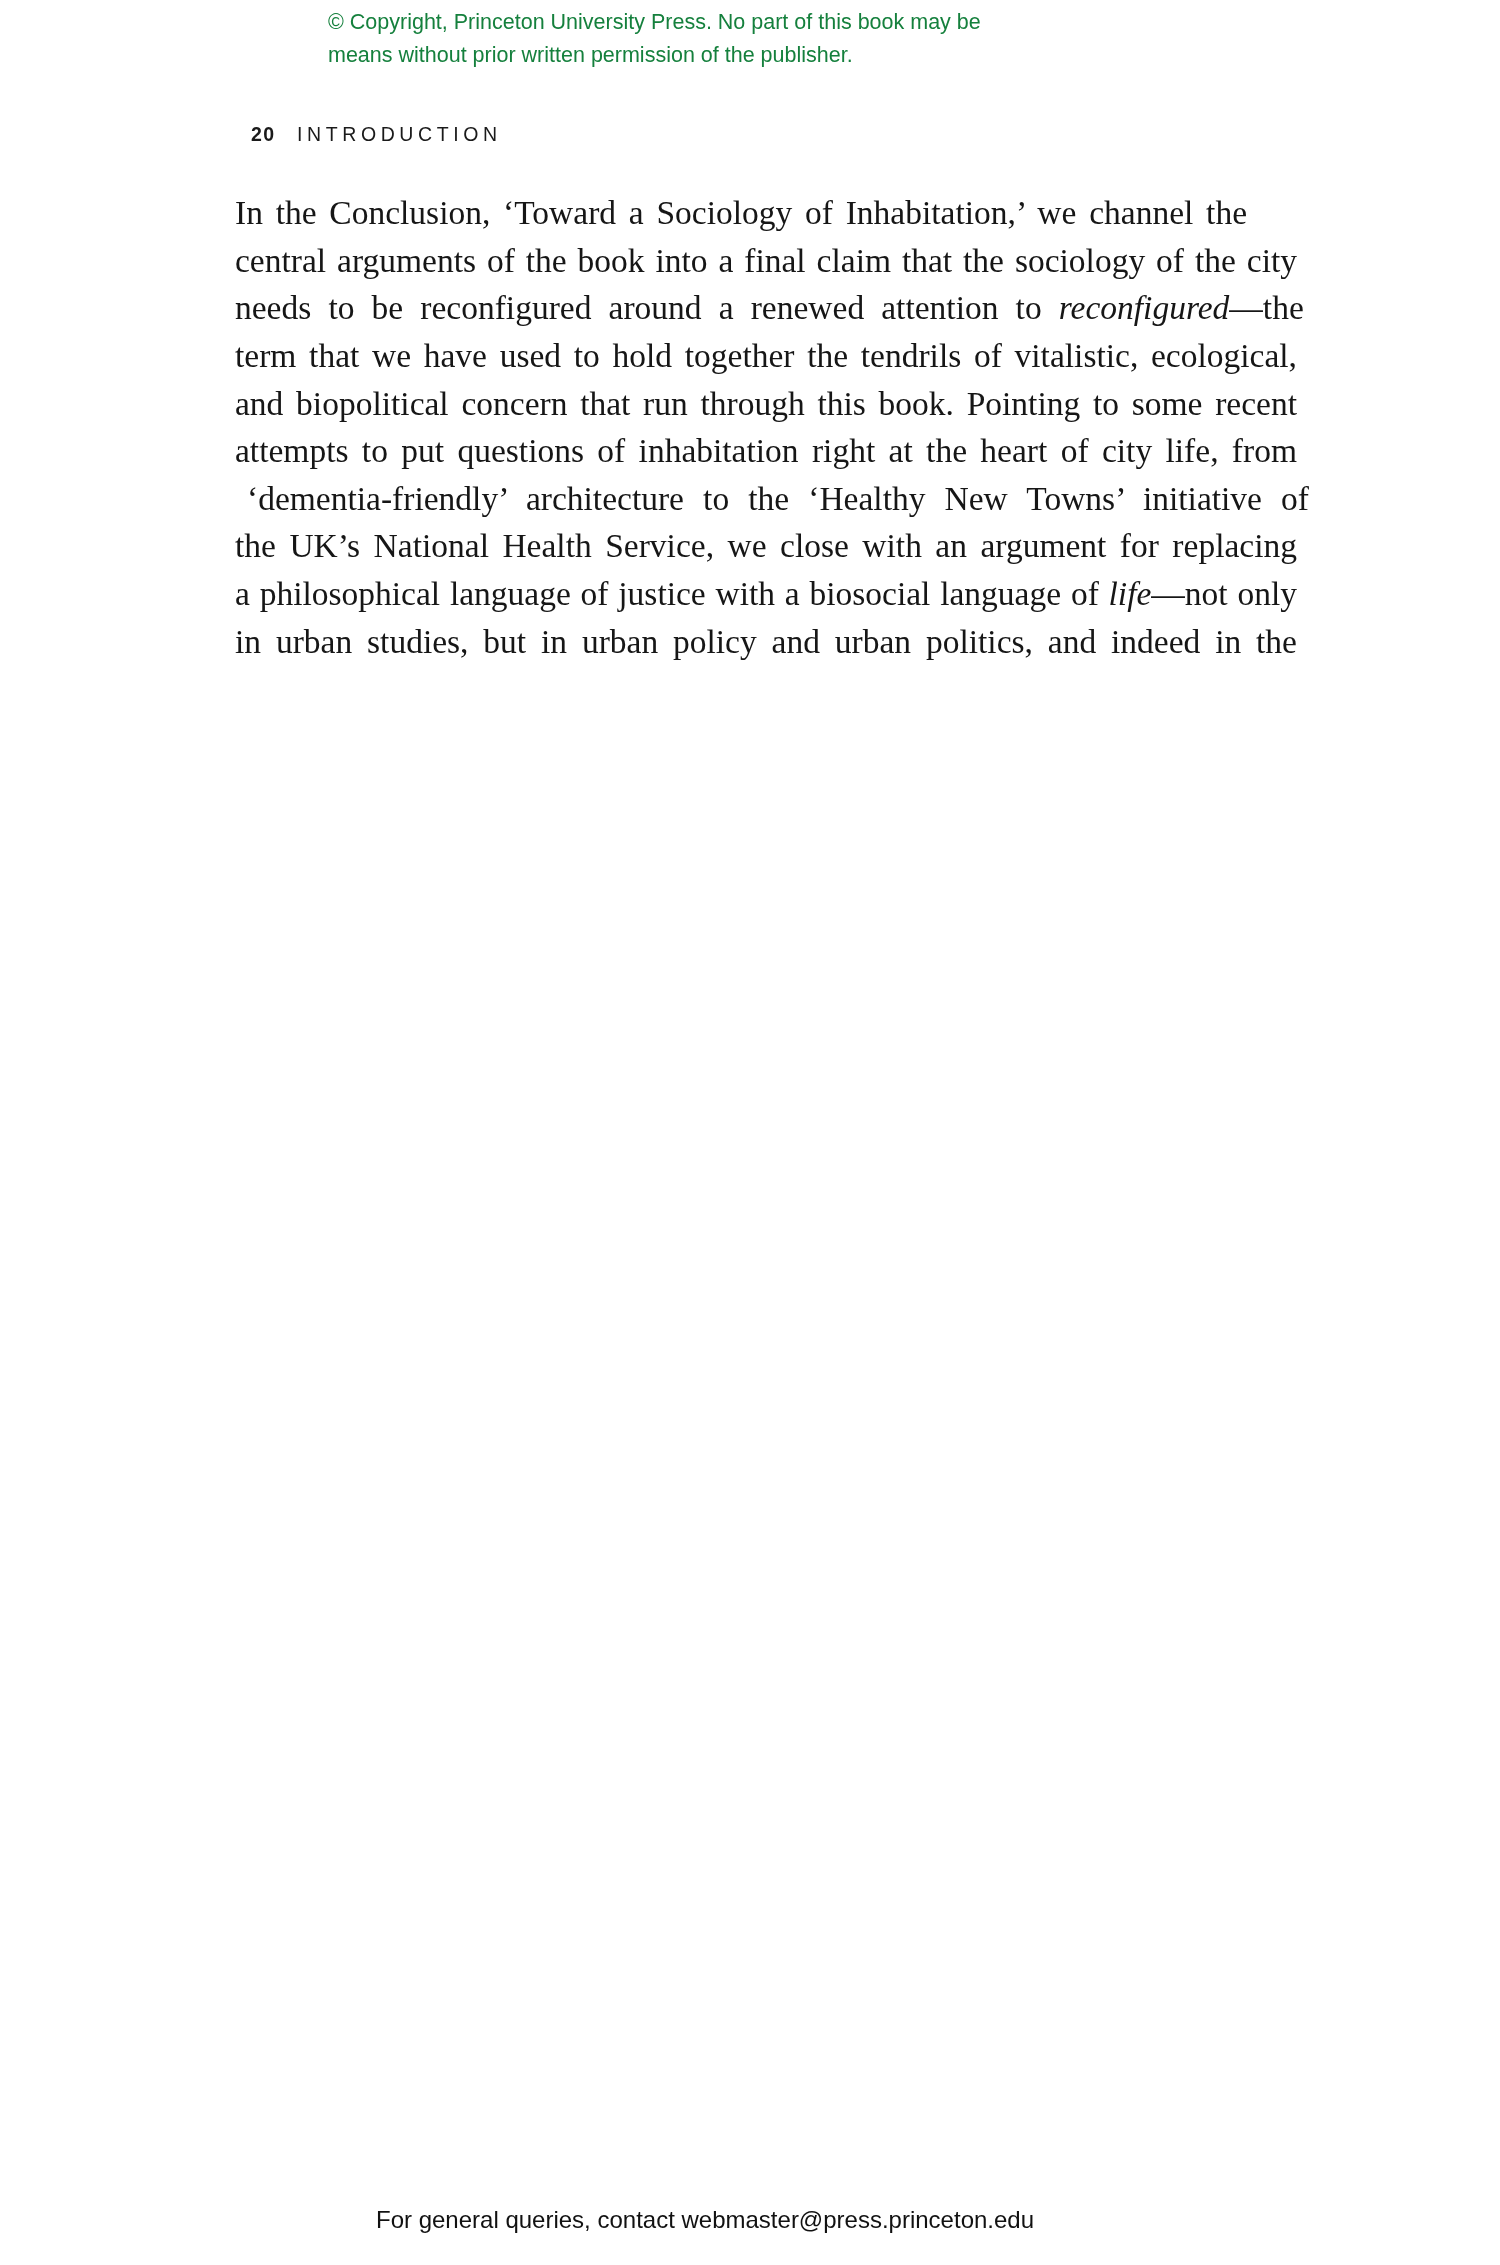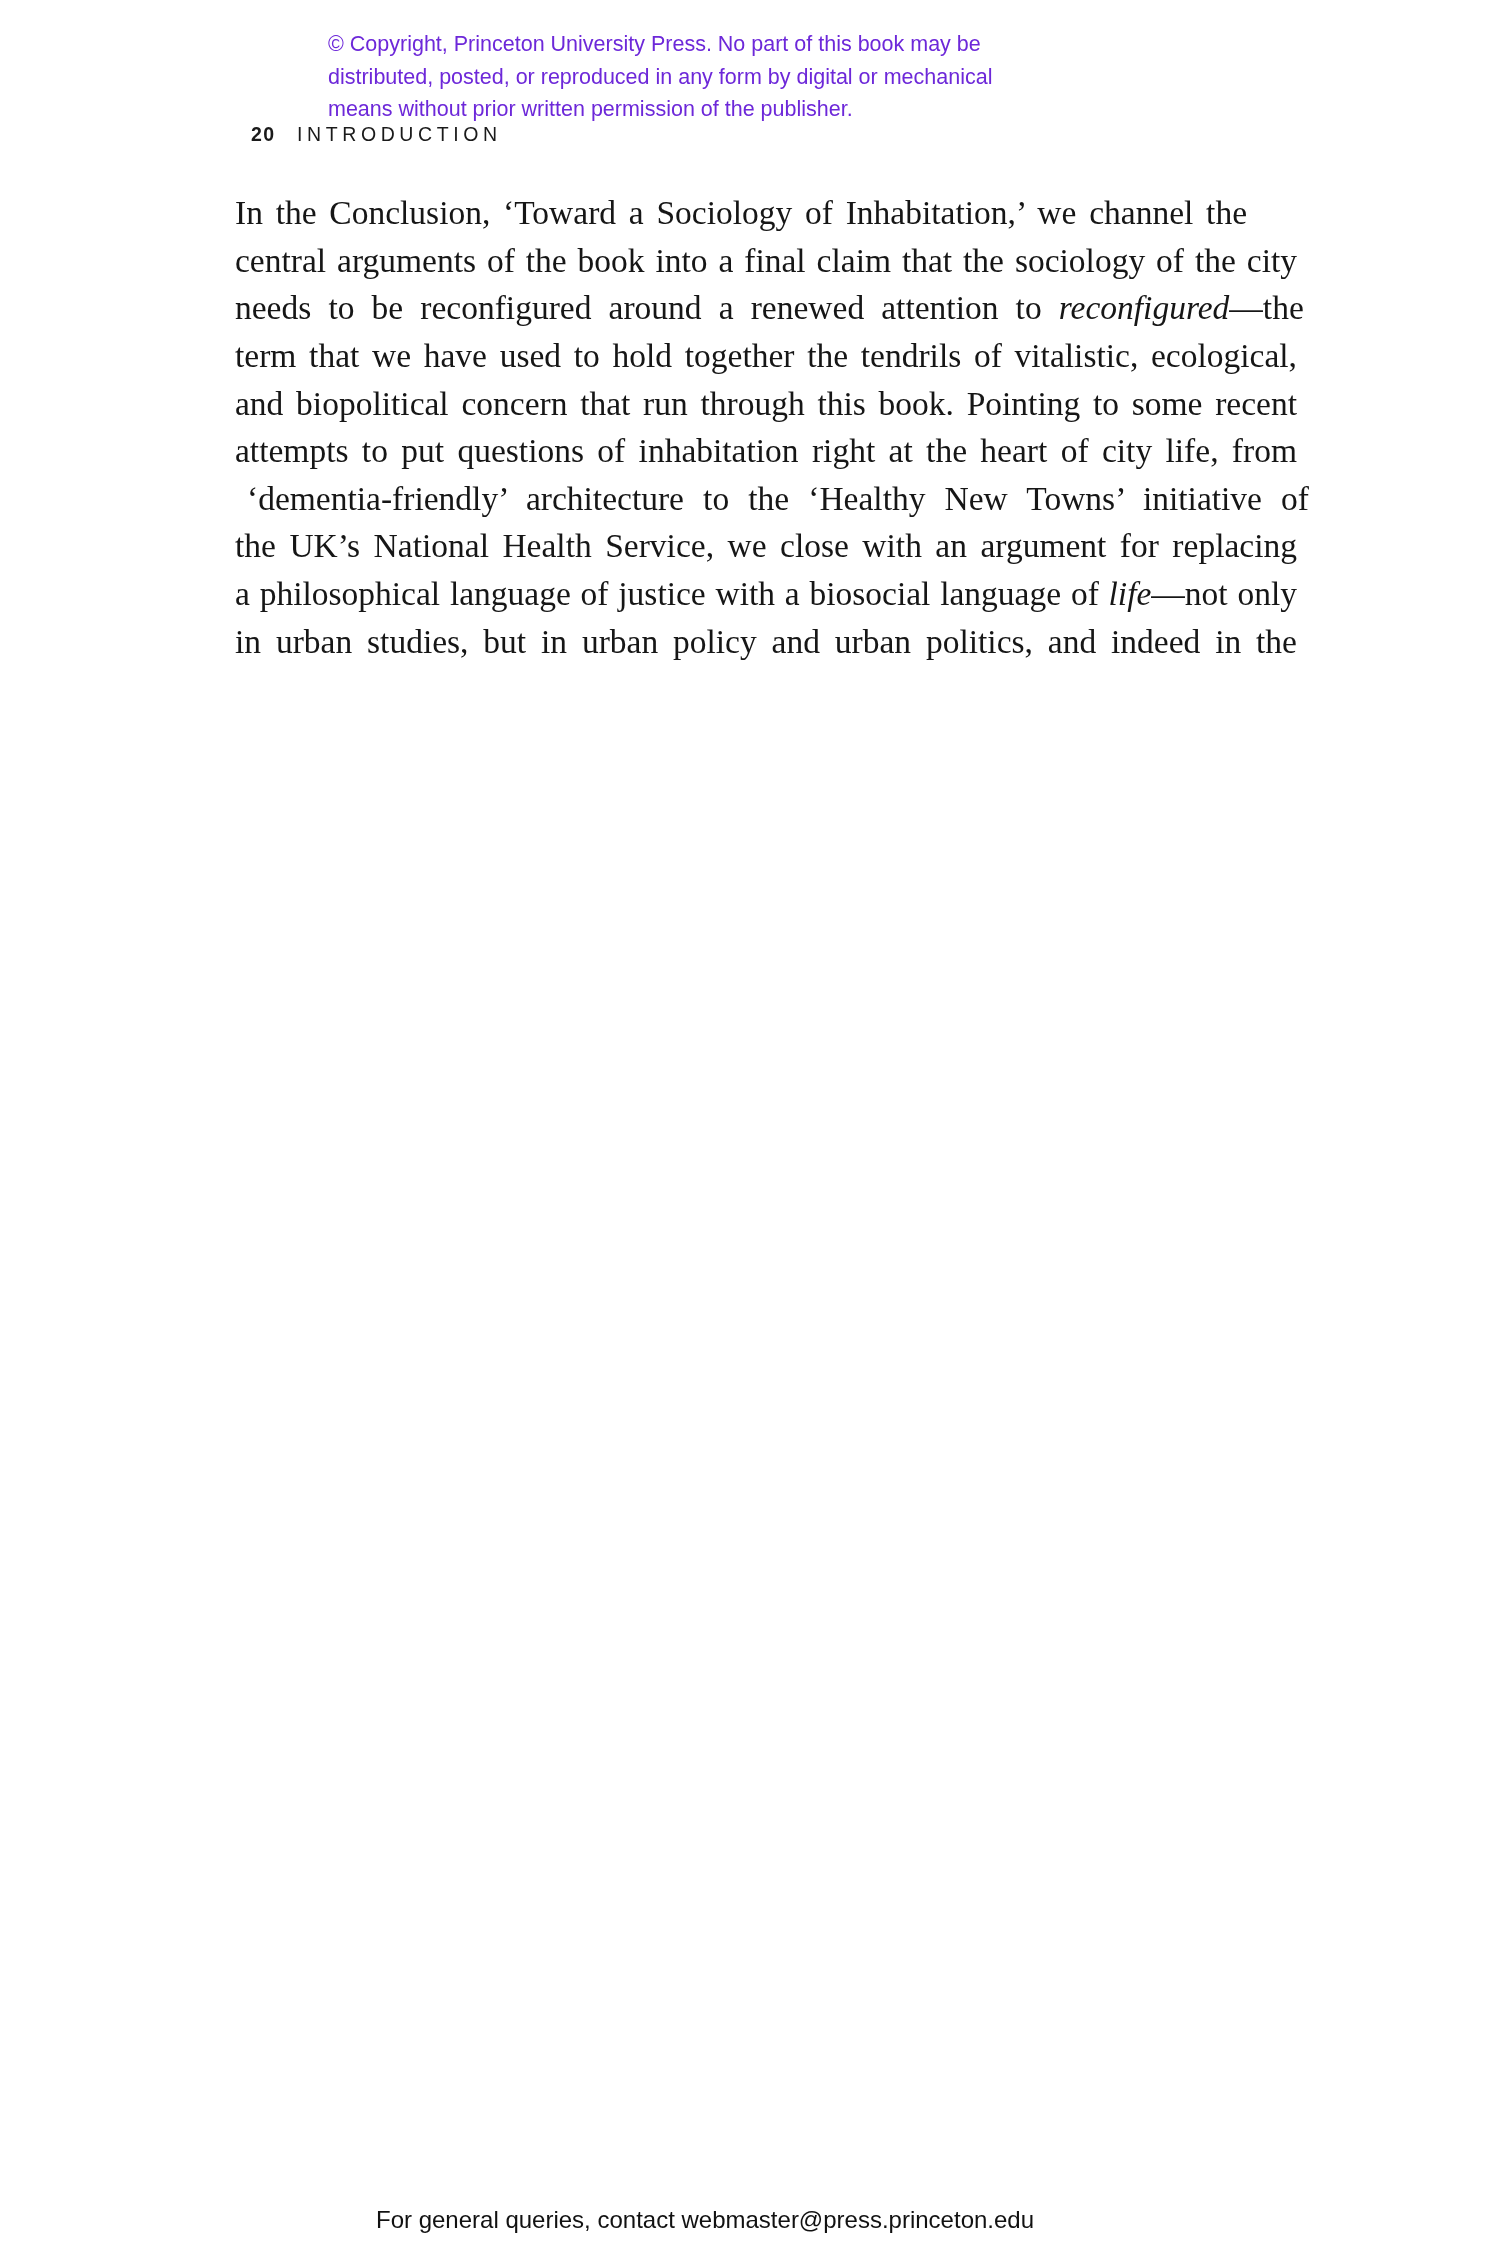--- a/index.html
+++ b/index.html
@@ -1,22 +1,22 @@
 <!DOCTYPE html>
 <html><head>
 <meta charset="utf-8">
 <style>
   html, body { margin: 0; padding: 0; background: #ffffff; }
   body { width: 1500px; height: 2265px; position: relative; overflow: hidden; color: #151515; }
   .page { position: absolute; left: 0; top: 0; width: 1500px; height: 2265px; background: #fff; }
 
   .copyright {
-    position: absolute; left: 328px; top: 28px; width: 860px;
+    position: absolute; left: 328px; top: 6px; width: 860px;
     font-family: "Liberation Sans", sans-serif; font-size: 21.5px; line-height: 32.5px;
-    color: #6d28d9;
+    color: #15803d;
   }
   .copyright .cl { display: block; white-space: nowrap; }
 
   .running-head {
     position: absolute; left: 235px; top: 120px; height: 28px;
     font-family: "Liberation Sans", sans-serif; font-size: 19.5px; line-height: 28px;
     color: #1a1a1a; white-space: nowrap;
   }
   .running-head .pno { position: absolute; left: 16px; font-weight: bold; letter-spacing: 1.5px; }
   .running-head .sec { position: absolute; left: 62px; letter-spacing: 4.6px; }
@@ -37,21 +37,20 @@
     color: #111; white-space: nowrap;
   }
 </style>
 </head>
 <body>
 
 <div class="page">
 
   <div class="copyright">
     <span class="cl">© Copyright, Princeton University Press. No part of this book may be</span>
-    <span class="cl">distributed, posted, or reproduced in any form by digital or mechanical</span>
     <span class="cl">means without prior written permission of the publisher.</span>
   </div>
 
   <div class="running-head">
     <span class="pno">20</span>
     <span class="sec">INTRODUCTION</span>
   </div>
 
   <div class="body-text" id="body-text">
       <span class="line indent"><span class="inner" style="word-spacing: 4.37188px; transform: scaleX(1);"><span>In the Conclusion, ‘Toward a Sociology of Inhabitation,’ we channel the</span></span></span>

